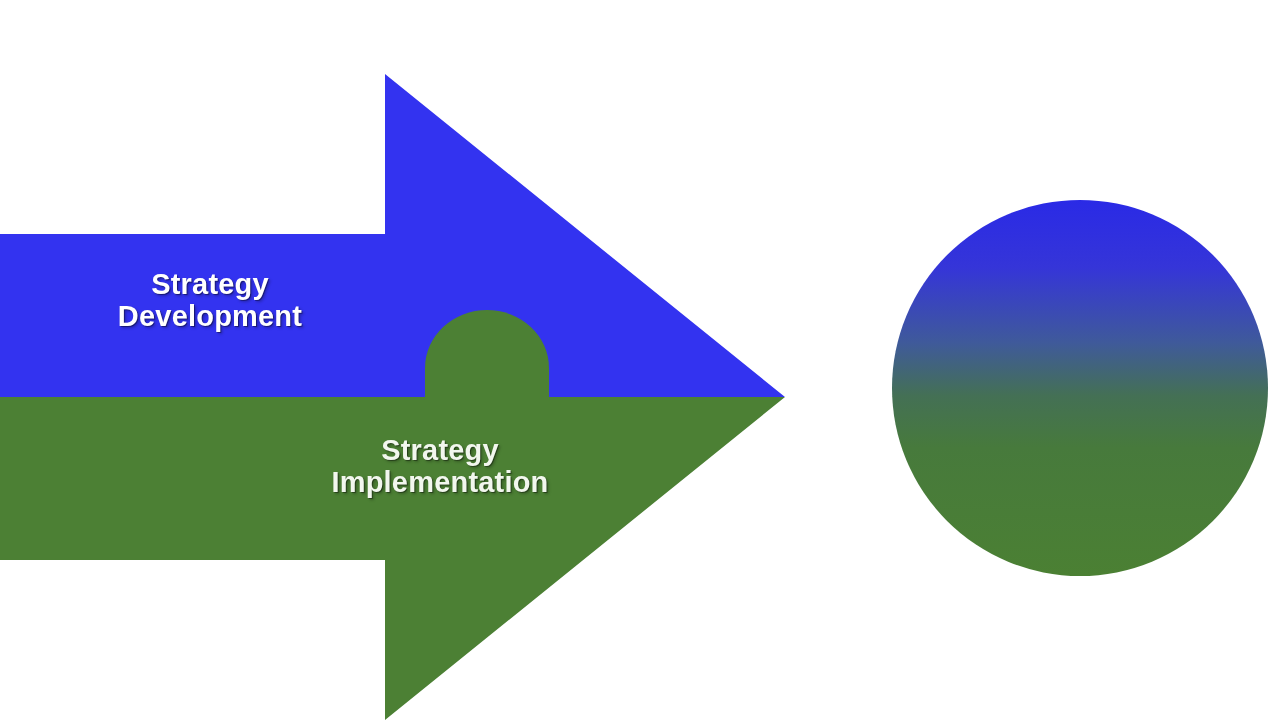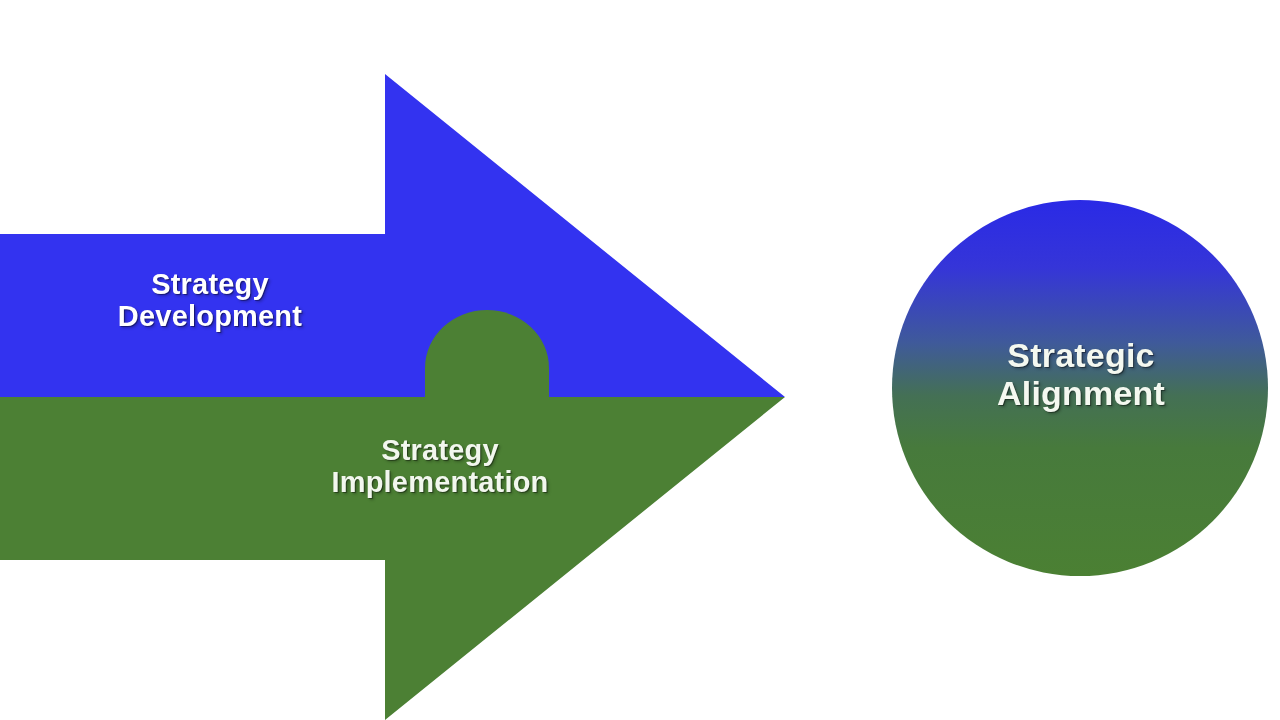--- a/index.html
+++ b/index.html
@@ -101,16 +101,14 @@
       <circle cx="1080" cy="388" r="188" fill="url(#circle-gradient)"></circle>
     </g>
   </svg>
 
   <div class="label" id="label-strategy-development">Strategy
 Development</div>
 
   <div class="label" id="label-strategy-implementation">Strategy
 Implementation</div>
 
-  <div class="label" id="label-strategic-alignment">Strategic
-Alignment</div>
 
 </div>
 
 </body></html>

